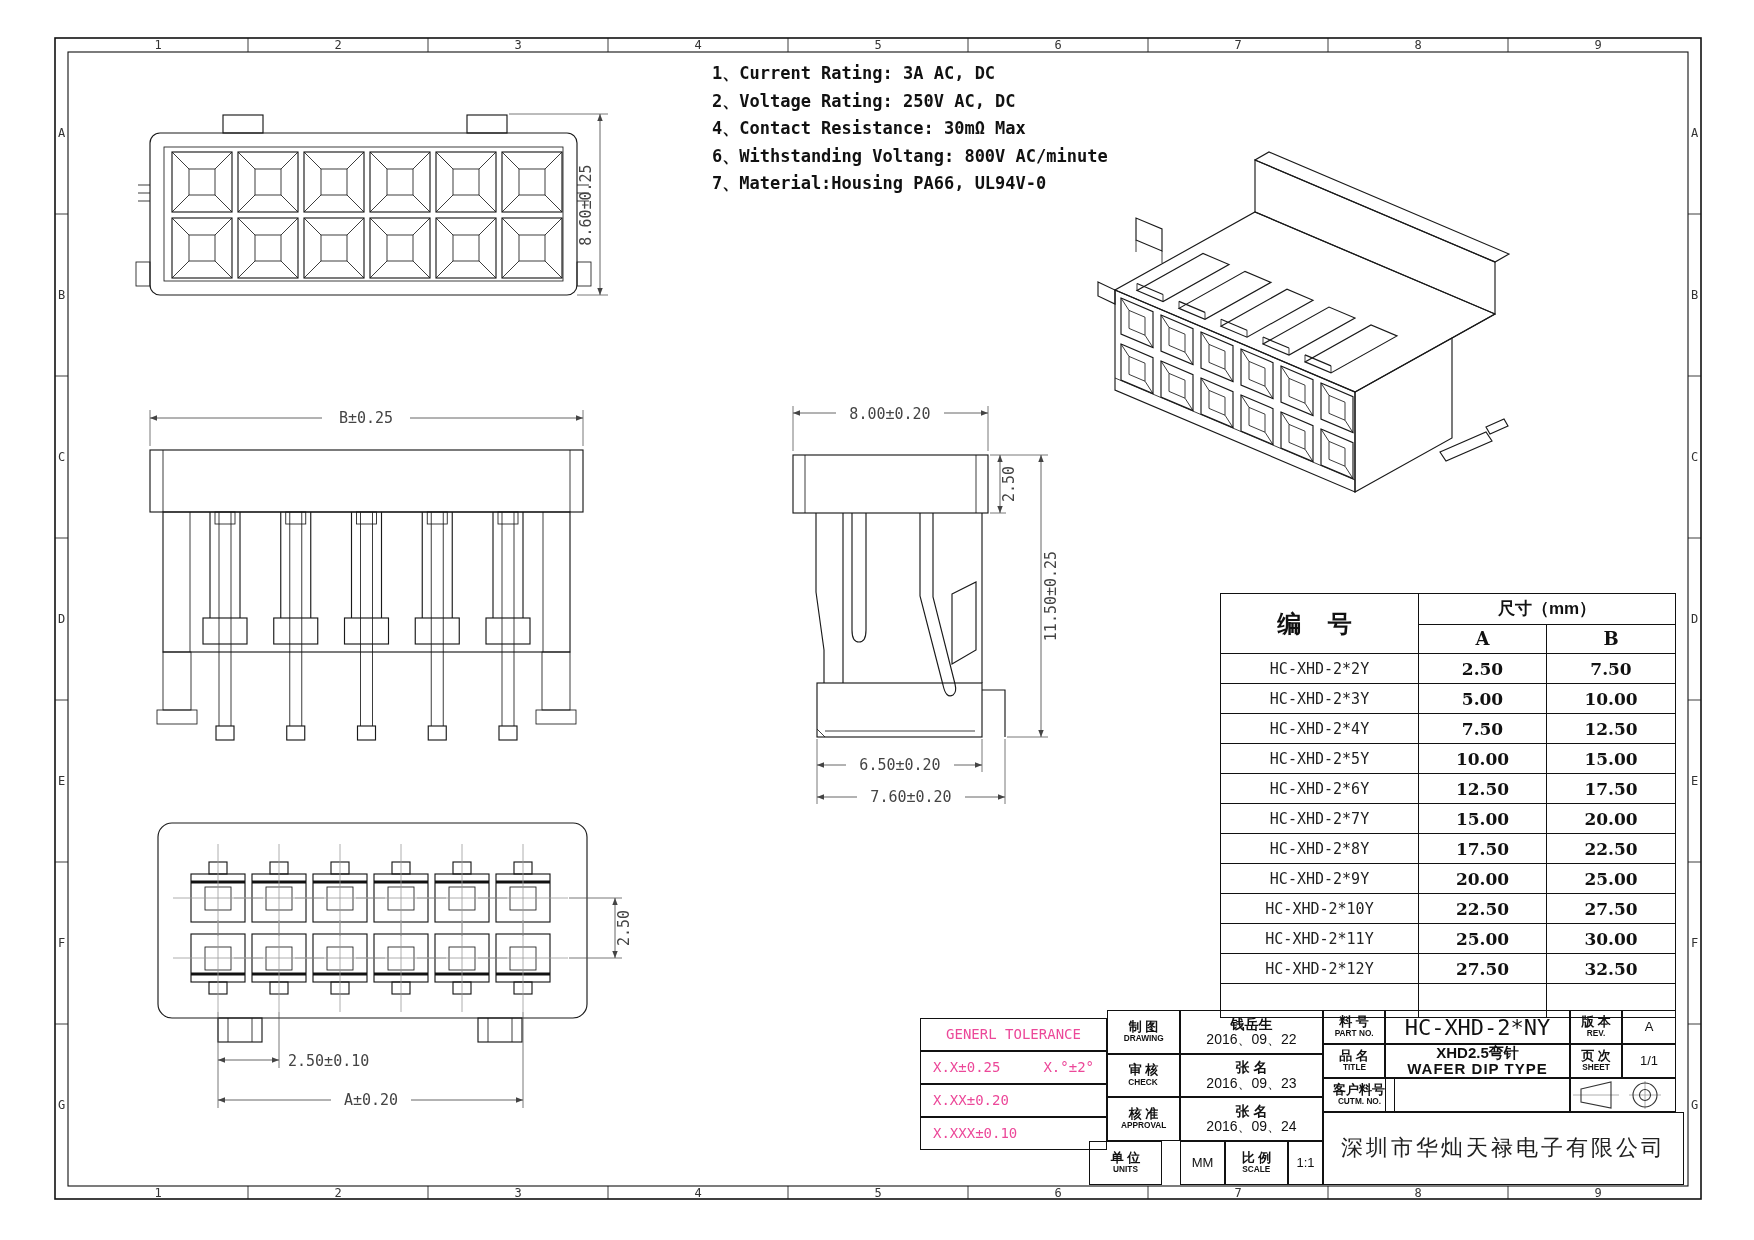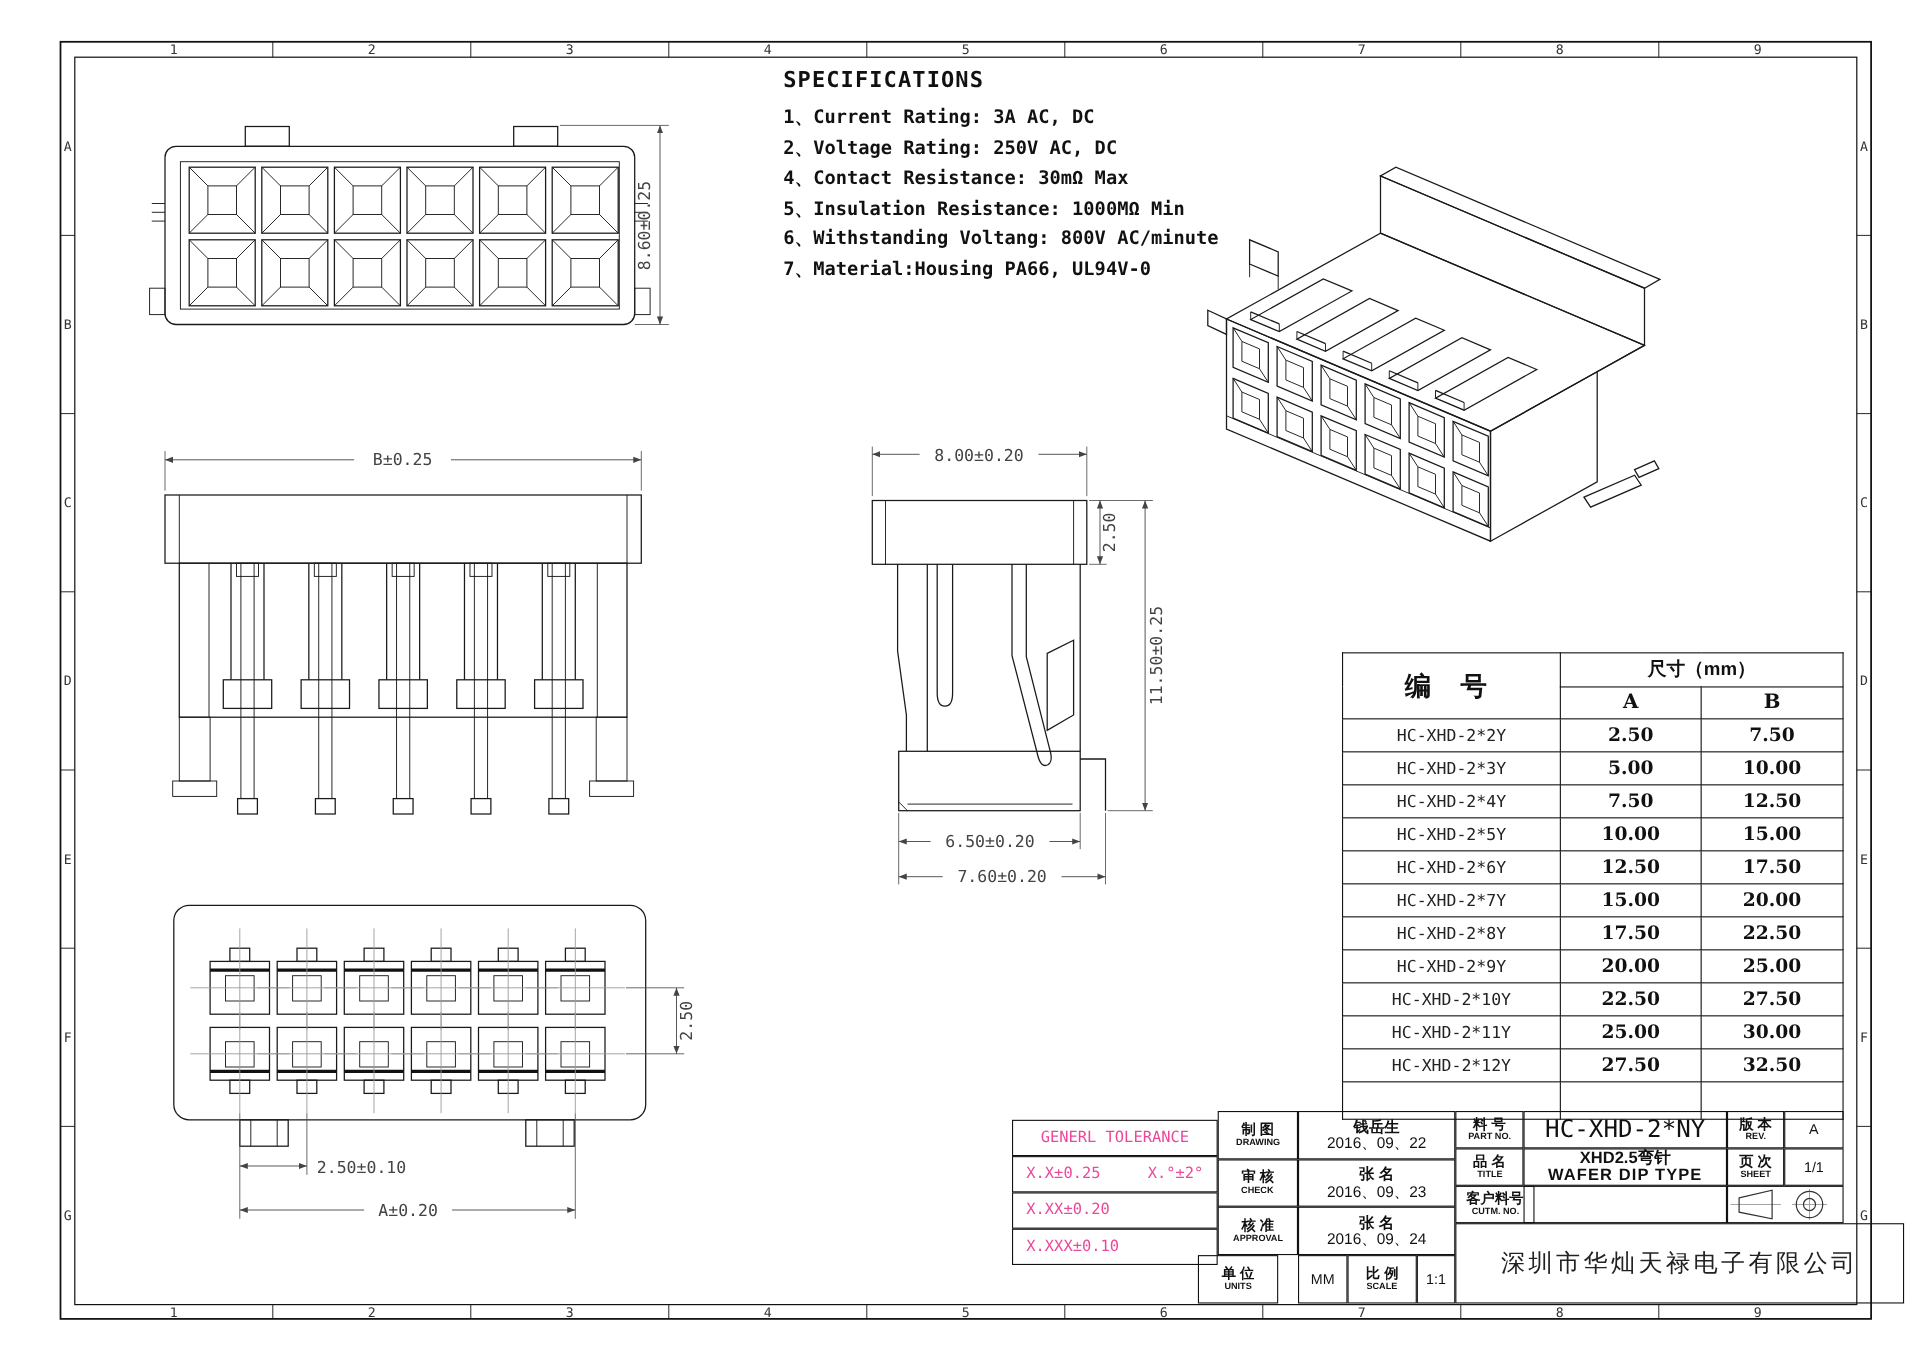--- a/index.html
+++ b/index.html
@@ -500,26 +500,24 @@
     <span>A</span>
     <span>B</span>
     <span>C</span>
     <span>D</span>
     <span>E</span>
     <span>F</span>
     <span>G</span>
   </div>
 
 <div id="spec" class="abs">
-  <div class="spec-title">SPECIFICATIONS</div>
   <div>
       <div class="spec-item">1、Current Rating: 3A AC, DC</div>
       <div class="spec-item">2、Voltage Rating: 250V AC, DC</div>
       <div class="spec-item">4、Contact Resistance: 30mΩ Max</div>
-      <div class="spec-item">5、Insulation Resistance: 1000MΩ Min</div>
       <div class="spec-item">6、Withstanding Voltang: 800V AC/minute</div>
       <div class="spec-item">7、Material:Housing PA66, UL94V-0</div>
     </div>
 </div>
 
 <div id="ptable" class="abs">
   <table>
     <colgroup>
         <col style="width:198px">
         <col style="width:128px">
@@ -680,14 +678,14 @@
     <svg width="100" height="30">
       <line x1="0" y1="15" x2="46" y2="15" stroke="#999" stroke-width="0.8"></line>
       <path d="M8,9 L38,2 L38,28 L8,22 Z" fill="none" stroke="#333" stroke-width="1.1"></path>
       <line x1="56" y1="15" x2="88" y2="15" stroke="#999" stroke-width="0.8"></line>
       <line x1="72" y1="1" x2="72" y2="29" stroke="#999" stroke-width="0.8"></line>
       <circle cx="72" cy="15" r="12" fill="none" stroke="#333" stroke-width="1.1"></circle>
       <circle cx="72" cy="15" r="5.5" fill="none" stroke="#333" stroke-width="1.1"></circle>
     </svg>
   </div>
 
-  <div class="cell company" style="left:403px;top:102px;width:408px;height:73px">深圳市华灿天禄电子有限公司</div>
+  <div class="cell company" style="left:403px;top:102px;width:361px;height:73px">深圳市华灿天禄电子有限公司</div>
 </div>
 
 </body></html>

